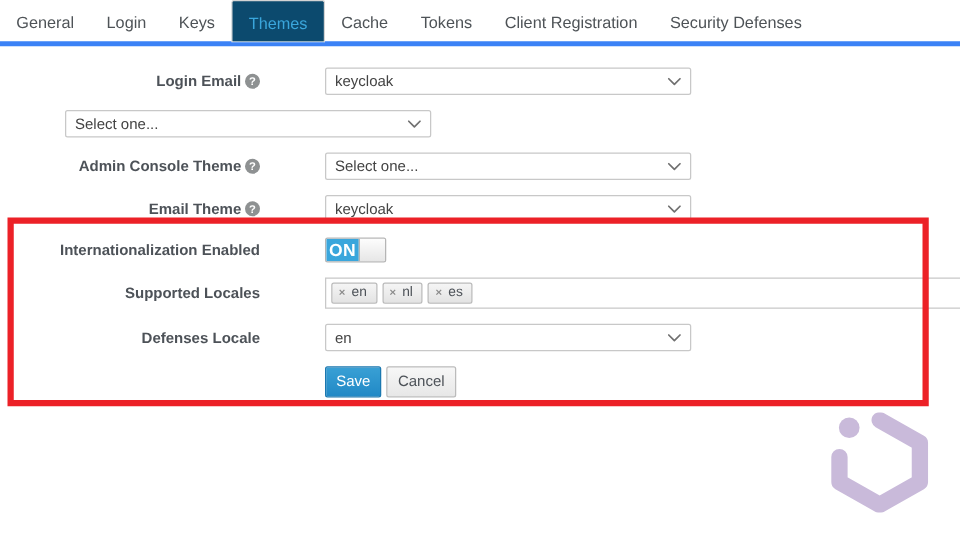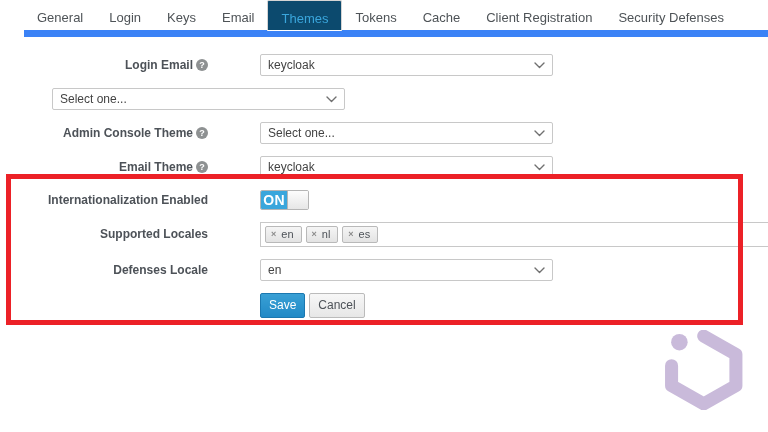--- a/index.html
+++ b/index.html
@@ -9,23 +9,22 @@
     overflow:hidden;
     background:#ffffff;
     font-family:"Liberation Sans", sans-serif;
     color:#4d5258;
   }
 
   
   .tabs {
     display:flex;
     align-items:stretch;
-    border-bottom:7px solid #3b82f6;
+    border-bottom:4px solid #3b82f6;
     height:37px;
-    margin-left:24px;
   }
   .tab {
     padding:10px 13px 9px;
     font-size:13px;
     color:#4e5357;
     cursor:pointer;
     white-space:nowrap;
   }
   .tab.active {
     color:#3aa6dc;
@@ -149,24 +148,23 @@
   
   .logo { position:absolute; left:658px; top:330px; }
 </style>
 </head>
 <body>
 
 <div class="tabs">
   <div class="tab">General</div>
   <div class="tab">Login</div>
   <div class="tab">Keys</div>
-  <div class="tab">Email</div>
   <div class="tab active">Themes</div>
+  <div class="tab">Cache</div>
   <div class="tab">Tokens</div>
-  <div class="tab">Cache</div>
   <div class="tab">Client Registration</div>
   <div class="tab">Security Defenses</div>
 </div>
 
 <div class="form">
 
   <div class="row">
     <div class="lbl"><span>Login Email</span><span class="help">?</span></div>
     <div class="ctrl">
       <div class="select">

